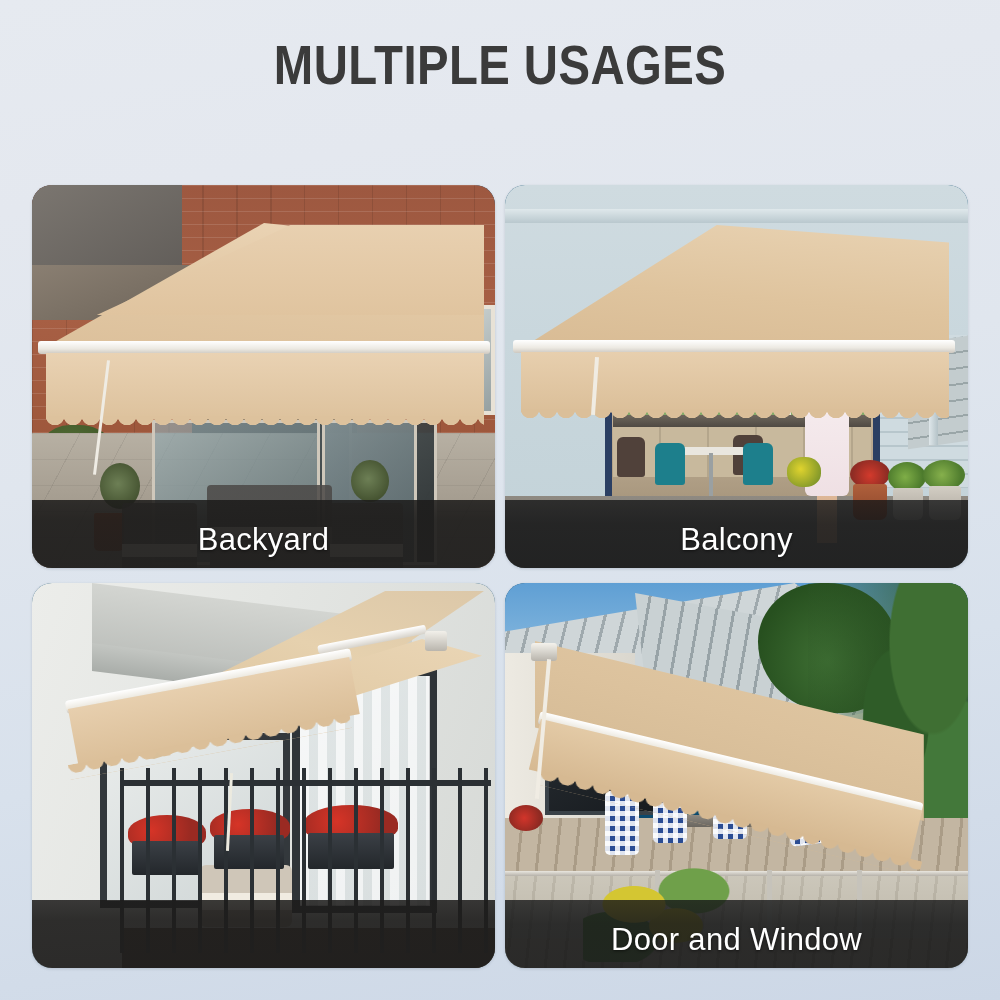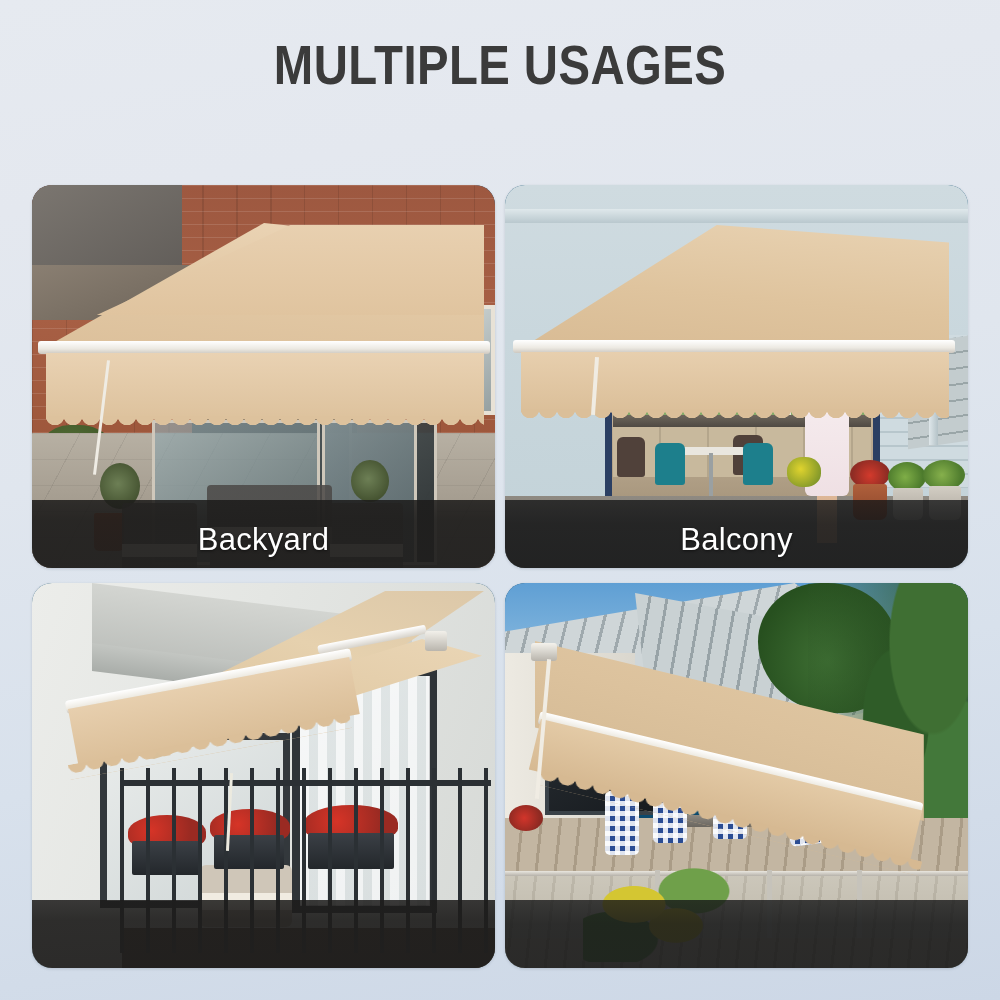--- a/index.html
+++ b/index.html
@@ -596,15 +596,16 @@
       <div class="flowerbed"></div>
       <div class="redflw"></div>
       <div class="awn-top"></div>
       <div class="awn-bar"></div>
       <div class="awn-val"></div>
       <div class="awn-wave"></div>
       <div class="bracket"></div>
       <div class="crank"></div>
     </div>
     <div class="cap-band"></div>
+    <div class="cap-text">Door and Window</div>
   </div>
 
 </div>
 
 </body></html>

